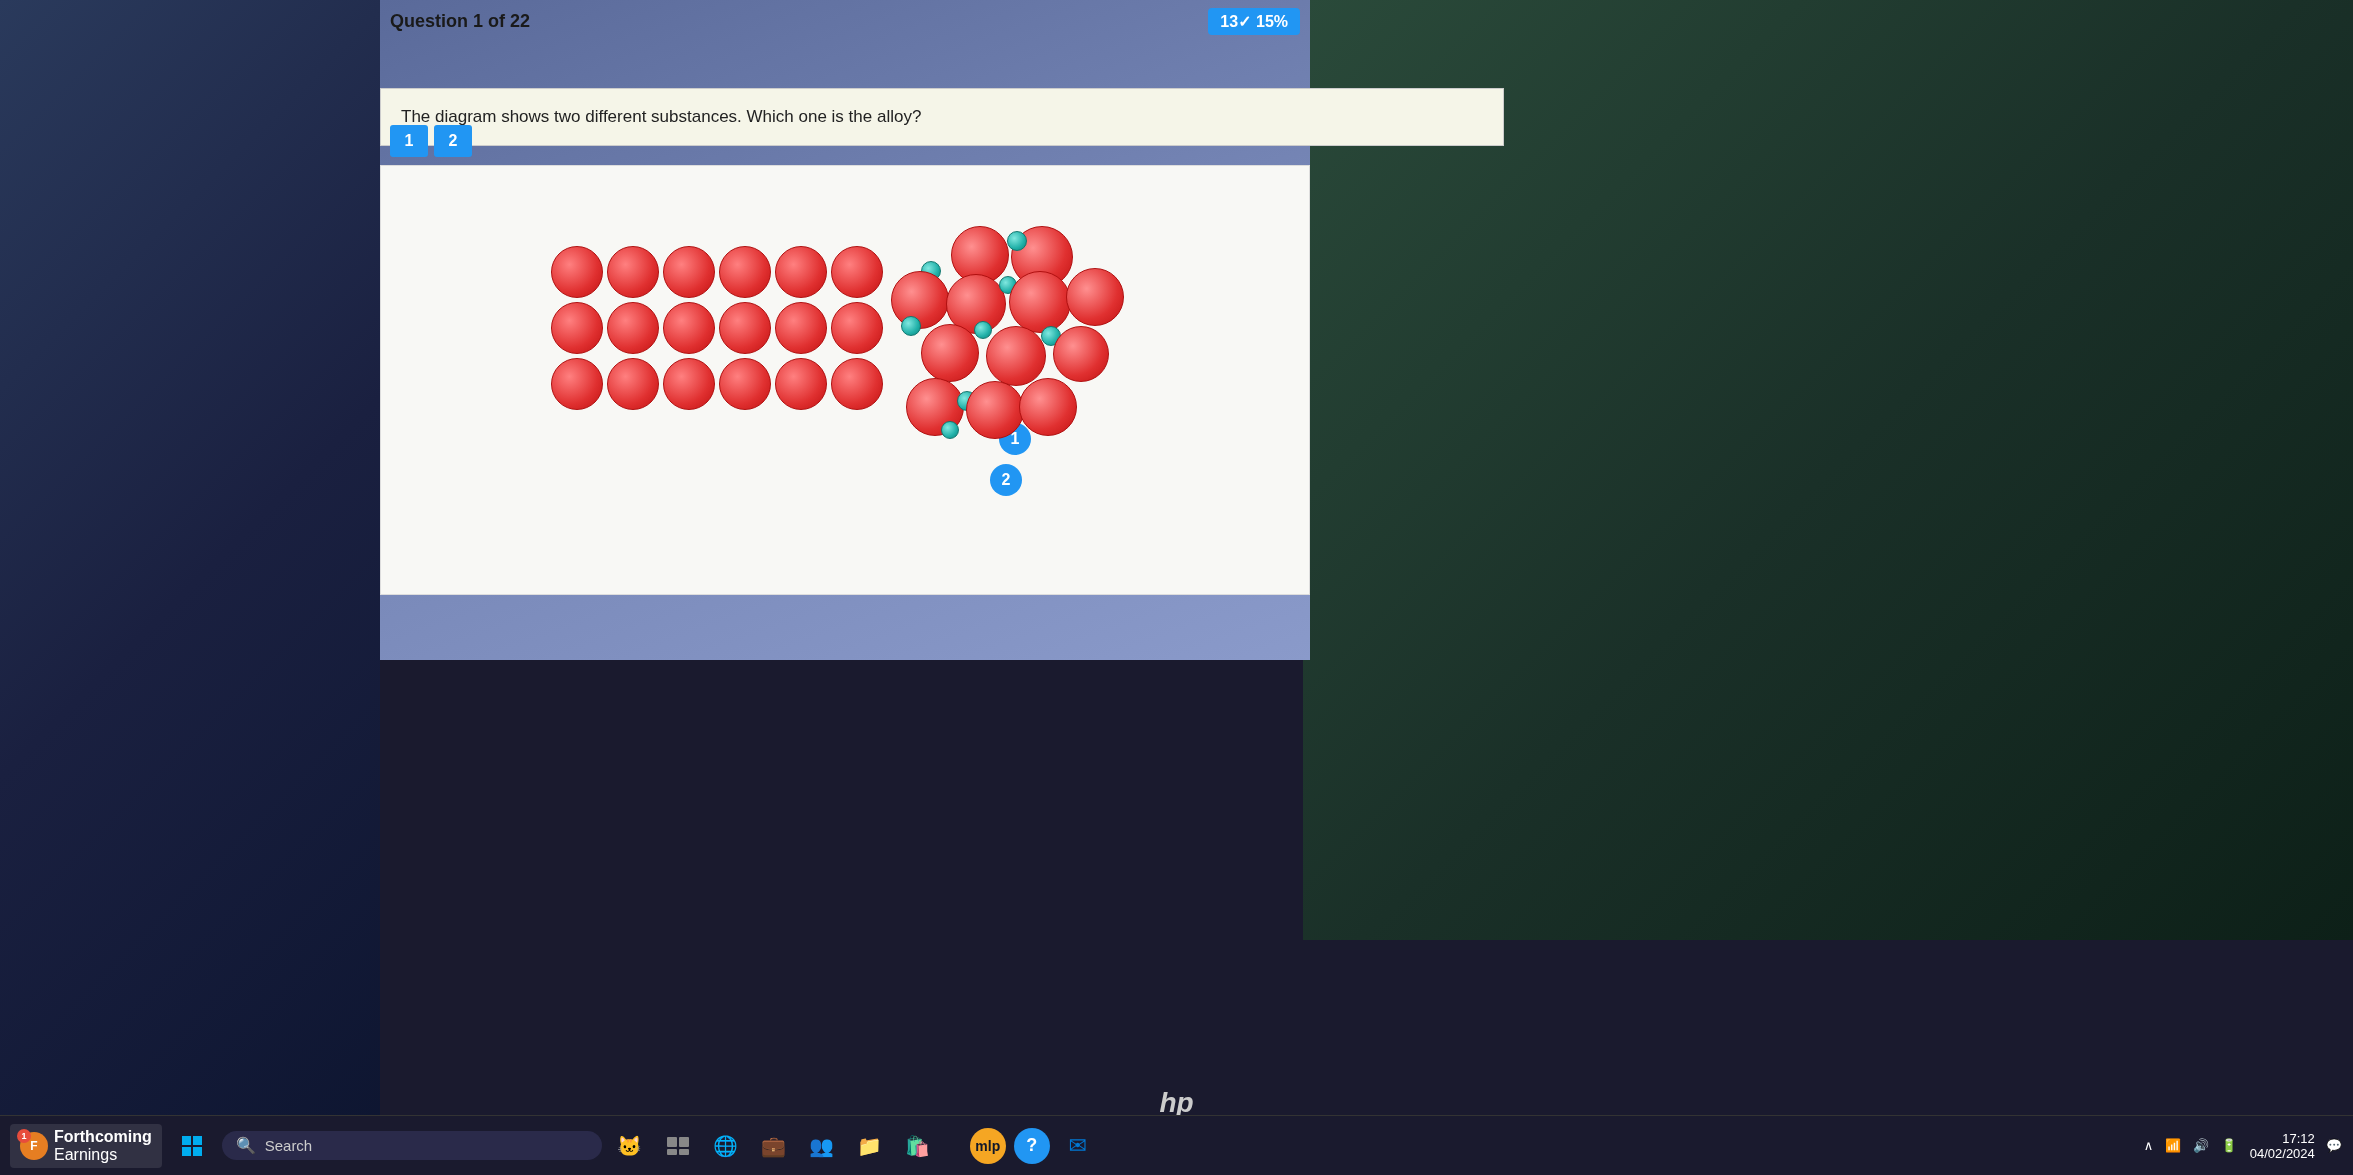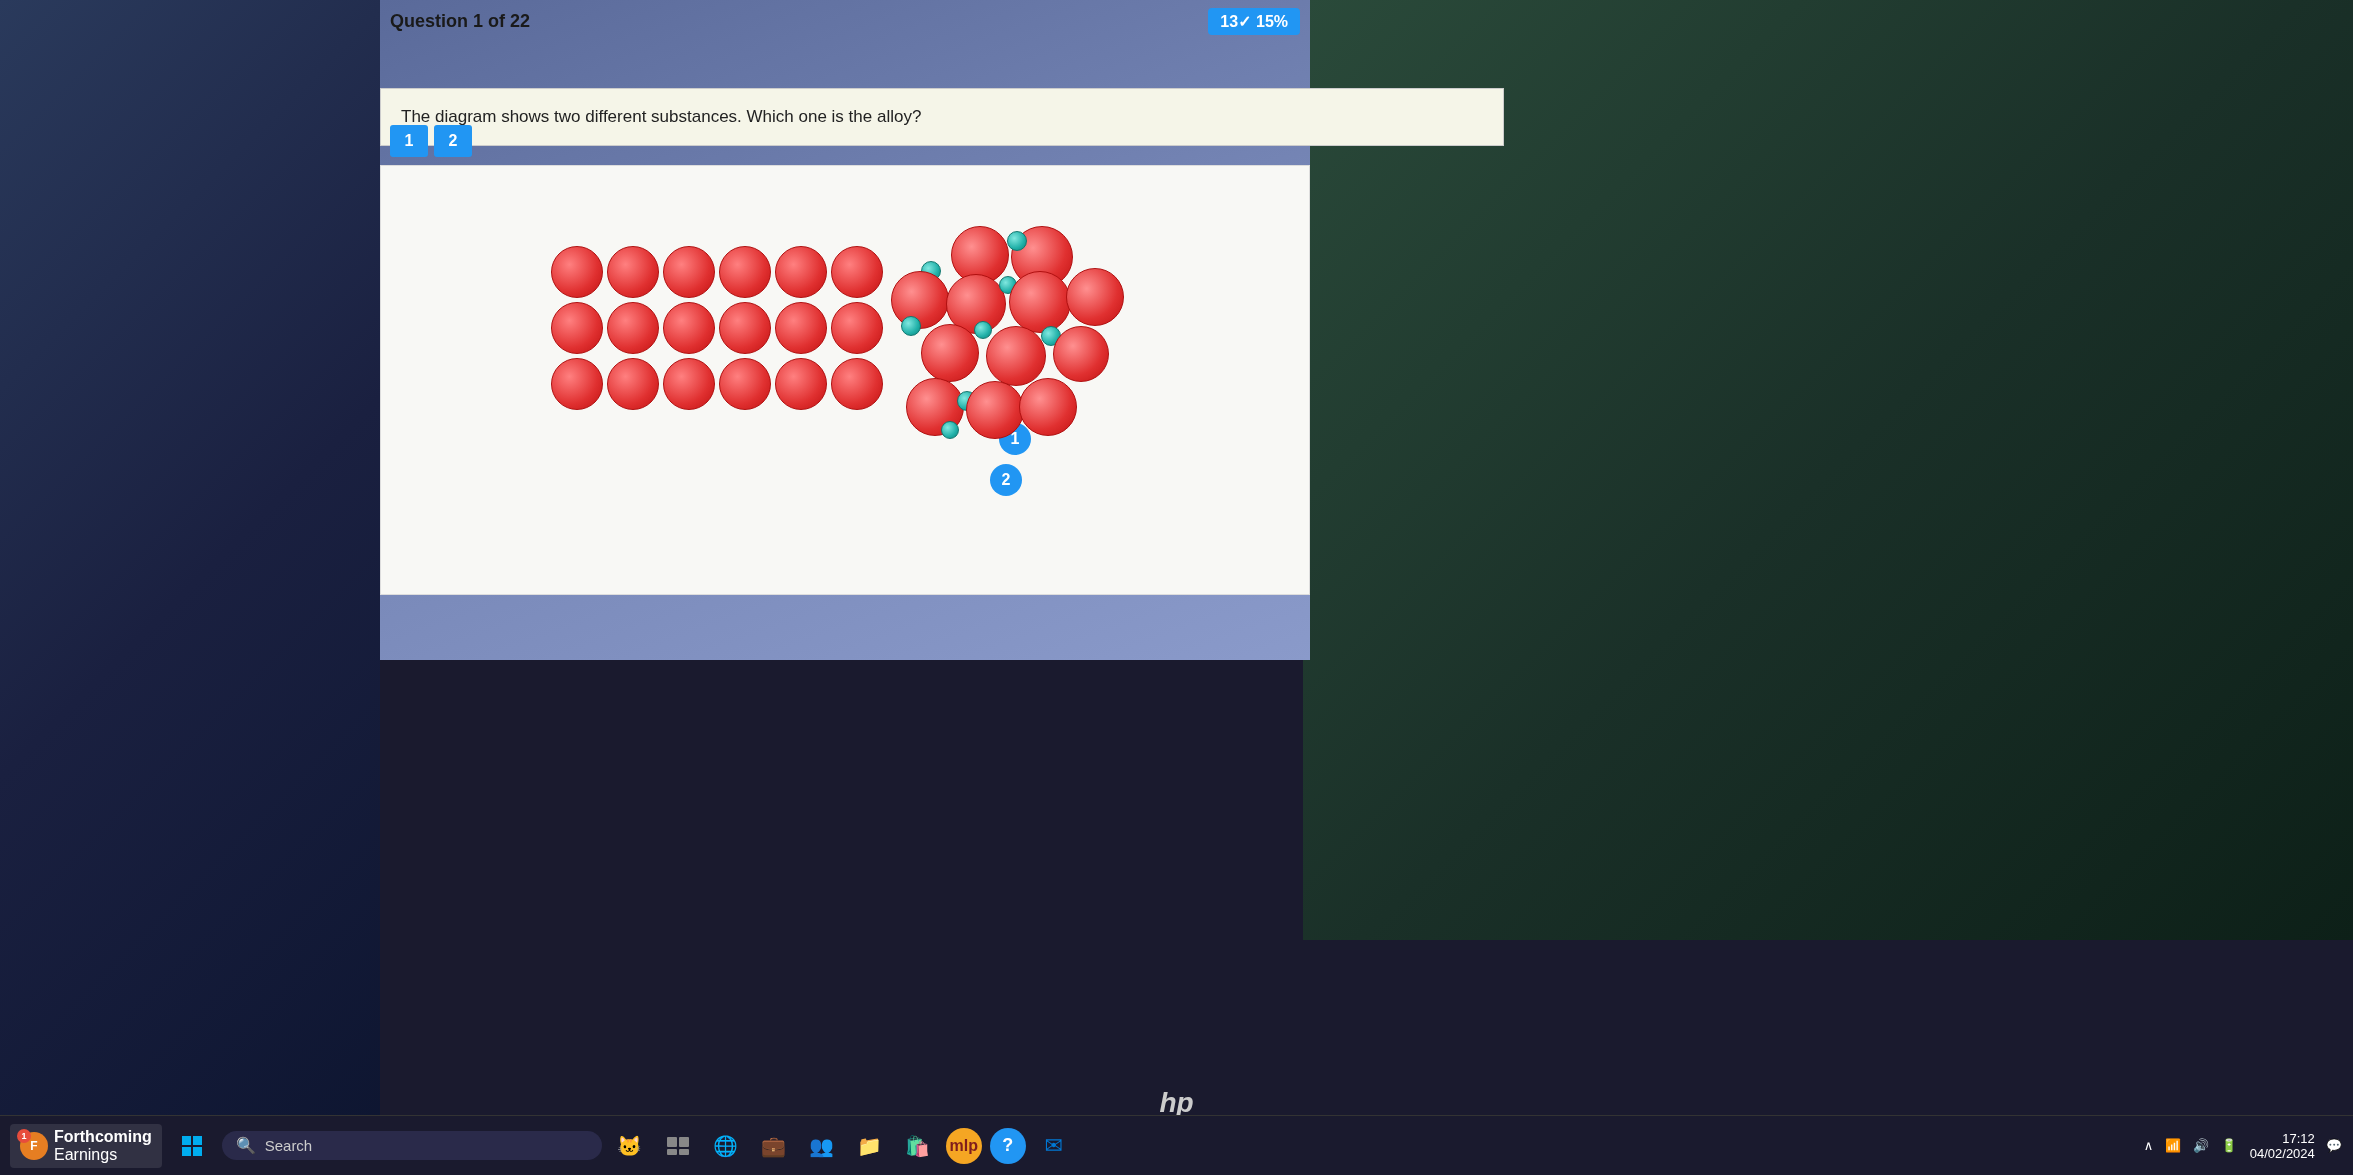--- a/index.html
+++ b/index.html
@@ -451,21 +451,21 @@
       <rect x="12" y="0" width="10" height="10" rx="1" fill="#888"></rect>
       <rect x="0" y="12" width="10" height="6" rx="1" fill="#888"></rect>
       <rect x="12" y="12" width="10" height="6" rx="1" fill="#888"></rect>
     </svg>
   </div>
   <div class="taskbar-icon" style="color:#0078d4;">🌐</div>
   <div class="taskbar-icon">💼</div>
   <div class="taskbar-icon">👥</div>
   <div class="taskbar-icon">📁</div>
   <div class="taskbar-icon">🛍️</div>
-  <div class="taskbar-icon" style="background:#f5a623;border-radius:50%;width:36px;height:36px;color:#7f1d1d;font-weight:bold;font-size:16px;display:flex;align-items:center;justify-content:center;">mlp</div>
+  <div class="taskbar-icon" style="background:#f5a623;border-radius:50%;width:36px;height:36px;color:#0f172a;font-weight:bold;font-size:14px;display:flex;align-items:center;justify-content:center;margin-left:24px;">mlp</div>
   <div class="taskbar-icon" style="background:#2196F3;border-radius:50%;width:36px;height:36px;color:white;font-weight:bold;font-size:18px;display:flex;align-items:center;justify-content:center;">?</div>
   <div class="taskbar-icon" style="color:#0078d4;font-size:22px;">✉</div>
 
   <div class="taskbar-right">
     <span style="cursor:pointer;">∧</span>
     <span>📶</span>
     <span>🔊</span>
     <span>🔋</span>
     <div class="time-display">
       <div>17:12</div>

